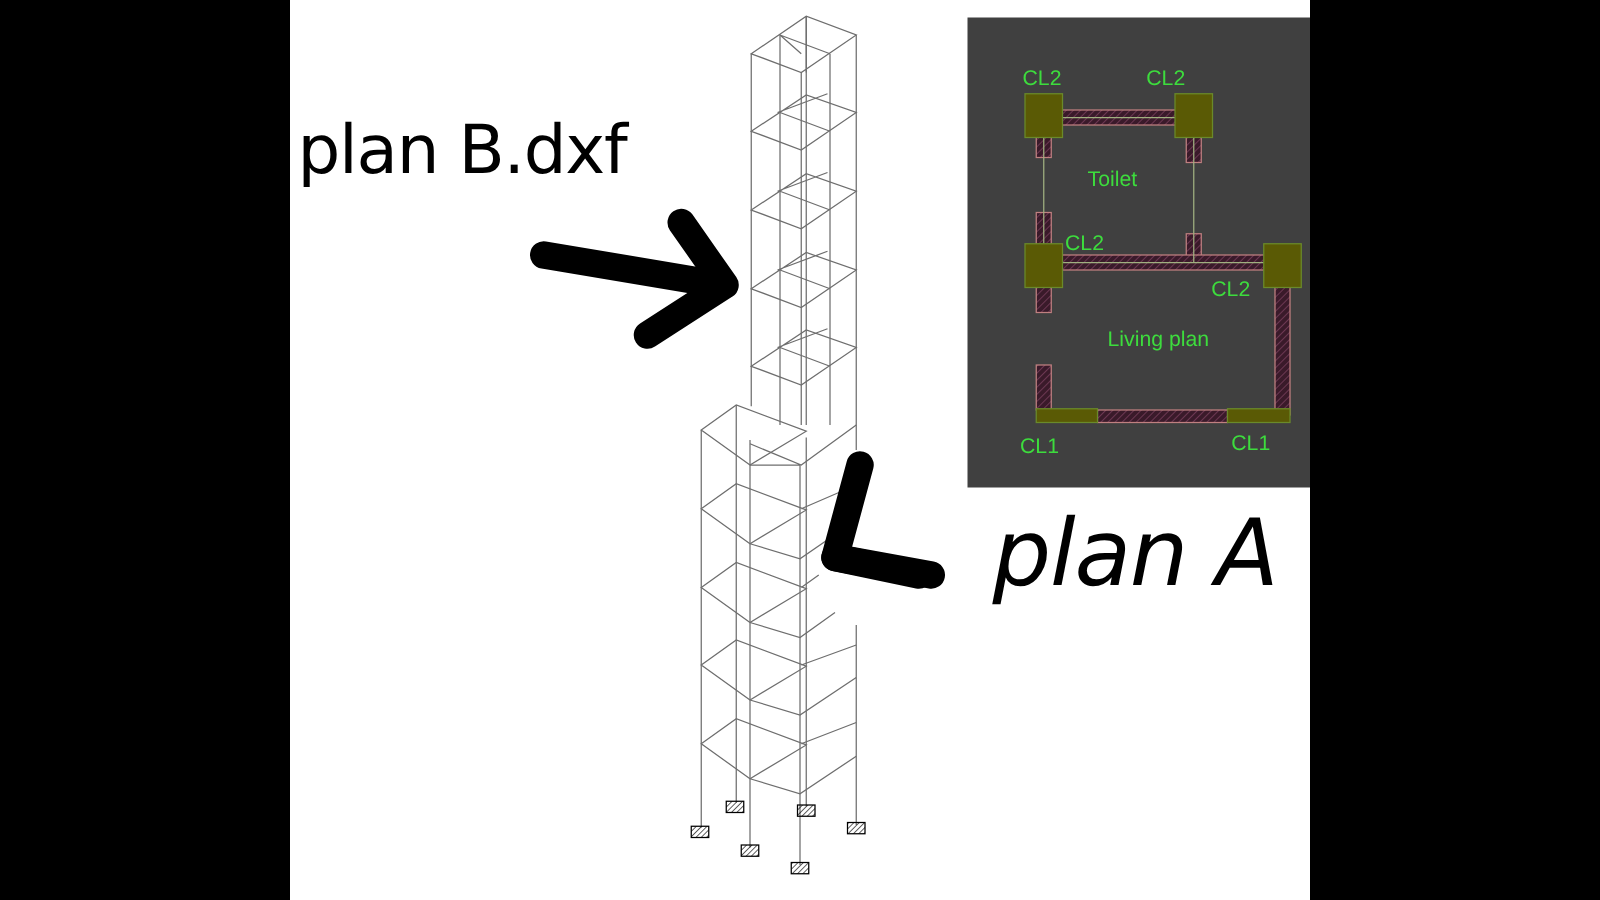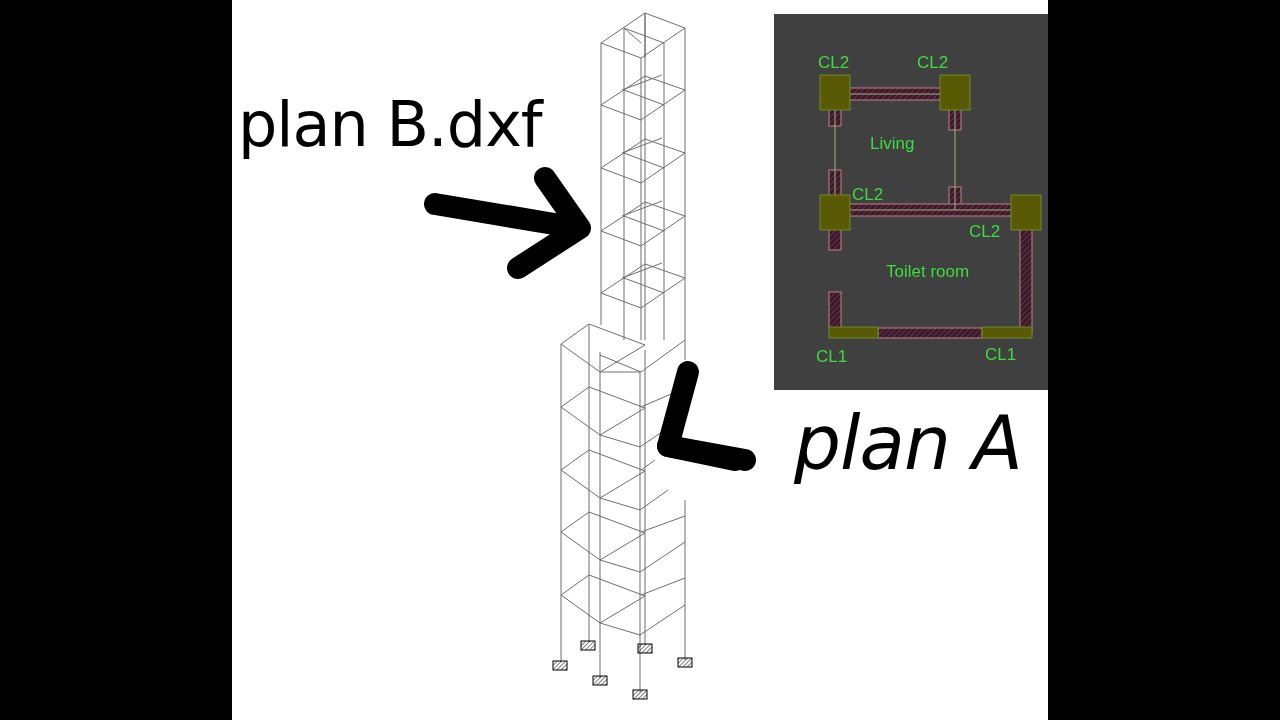--- a/index.html
+++ b/index.html
@@ -1,19 +1,19 @@
 <!DOCTYPE html>
 <html><head>
 <meta charset="utf-8">
 <style>
   html,body{margin:0;padding:0;background:#000;}
   body{width:1280px;height:720px;position:relative;overflow:hidden;font-family:"Liberation Sans",sans-serif;}
   #canvas{position:absolute;left:232px;top:0;width:816px;height:720px;background:#fff;}
   .label{position:absolute;color:#000;font-family:"DejaVu Sans",sans-serif;white-space:nowrap;}
-  #labelB{left:6px;top:88px;font-size:62px;letter-spacing:-1px;}
+  #labelB{left:6px;top:88px;font-size:54px;letter-spacing:-1px;}
   #labelA{left:562px;top:400px;font-size:74px;letter-spacing:-1px;font-style:italic;}
   #inset{position:absolute;left:542px;top:14px;width:274px;height:376px;background:#404040;}
   .plan-text{position:absolute;color:#3ddc3d;font-size:17px;white-space:nowrap;}
   svg{position:absolute;}
 </style>
 </head>
 <body>
 
 <div id="canvas">
 
@@ -113,16 +113,16 @@
         <rect x="55" y="313" width="49" height="11"></rect>
         <rect x="208" y="313" width="50" height="11"></rect>
       </g>
     </svg>
     <div class="plan-text" style="left:44px;top:39px;">CL2</div>
     <div class="plan-text" style="left:143px;top:39px;">CL2</div>
     <div class="plan-text" style="left:78px;top:171px;">CL2</div>
     <div class="plan-text" style="left:195px;top:208px;">CL2</div>
     <div class="plan-text" style="left:42px;top:333px;">CL1</div>
     <div class="plan-text" style="left:211px;top:331px;">CL1</div>
-    <div class="plan-text" style="left:96px;top:120px;">Living</div>
-    <div class="plan-text" style="left:112px;top:248px;">Toilet room</div>
+    <div class="plan-text" style="left:96px;top:120px;">Toilet</div>
+    <div class="plan-text" style="left:112px;top:248px;">Living plan</div>
   </div>
 </div>
 
 </body></html>

